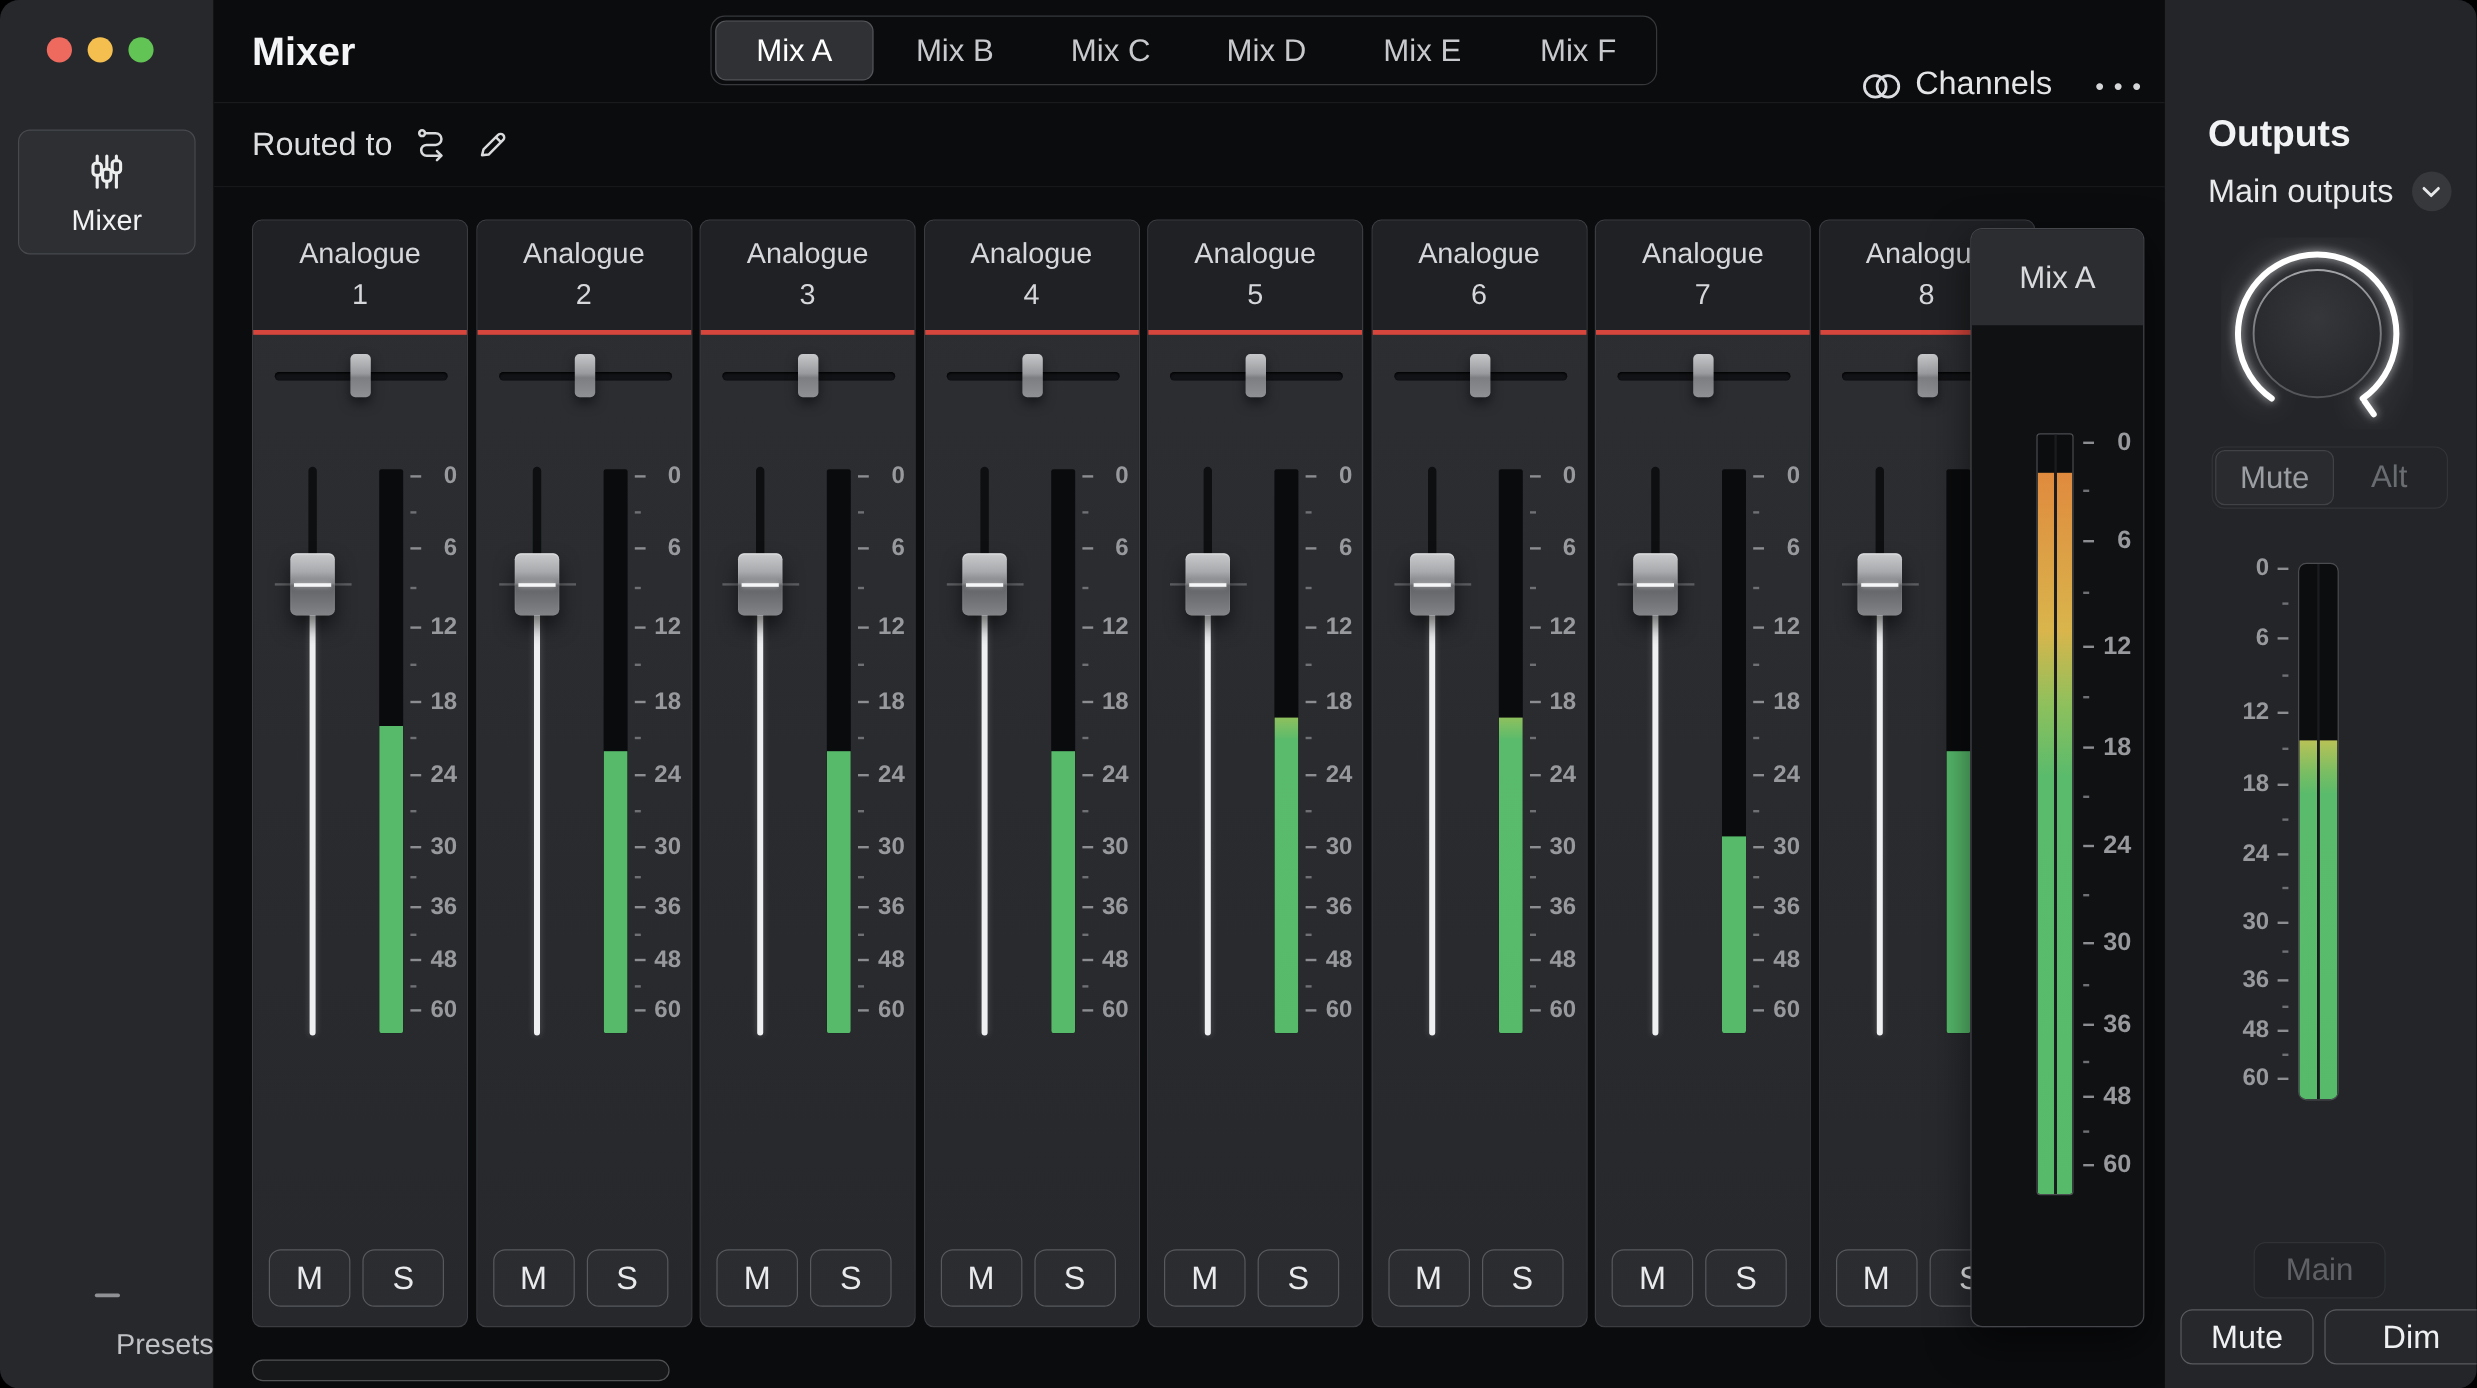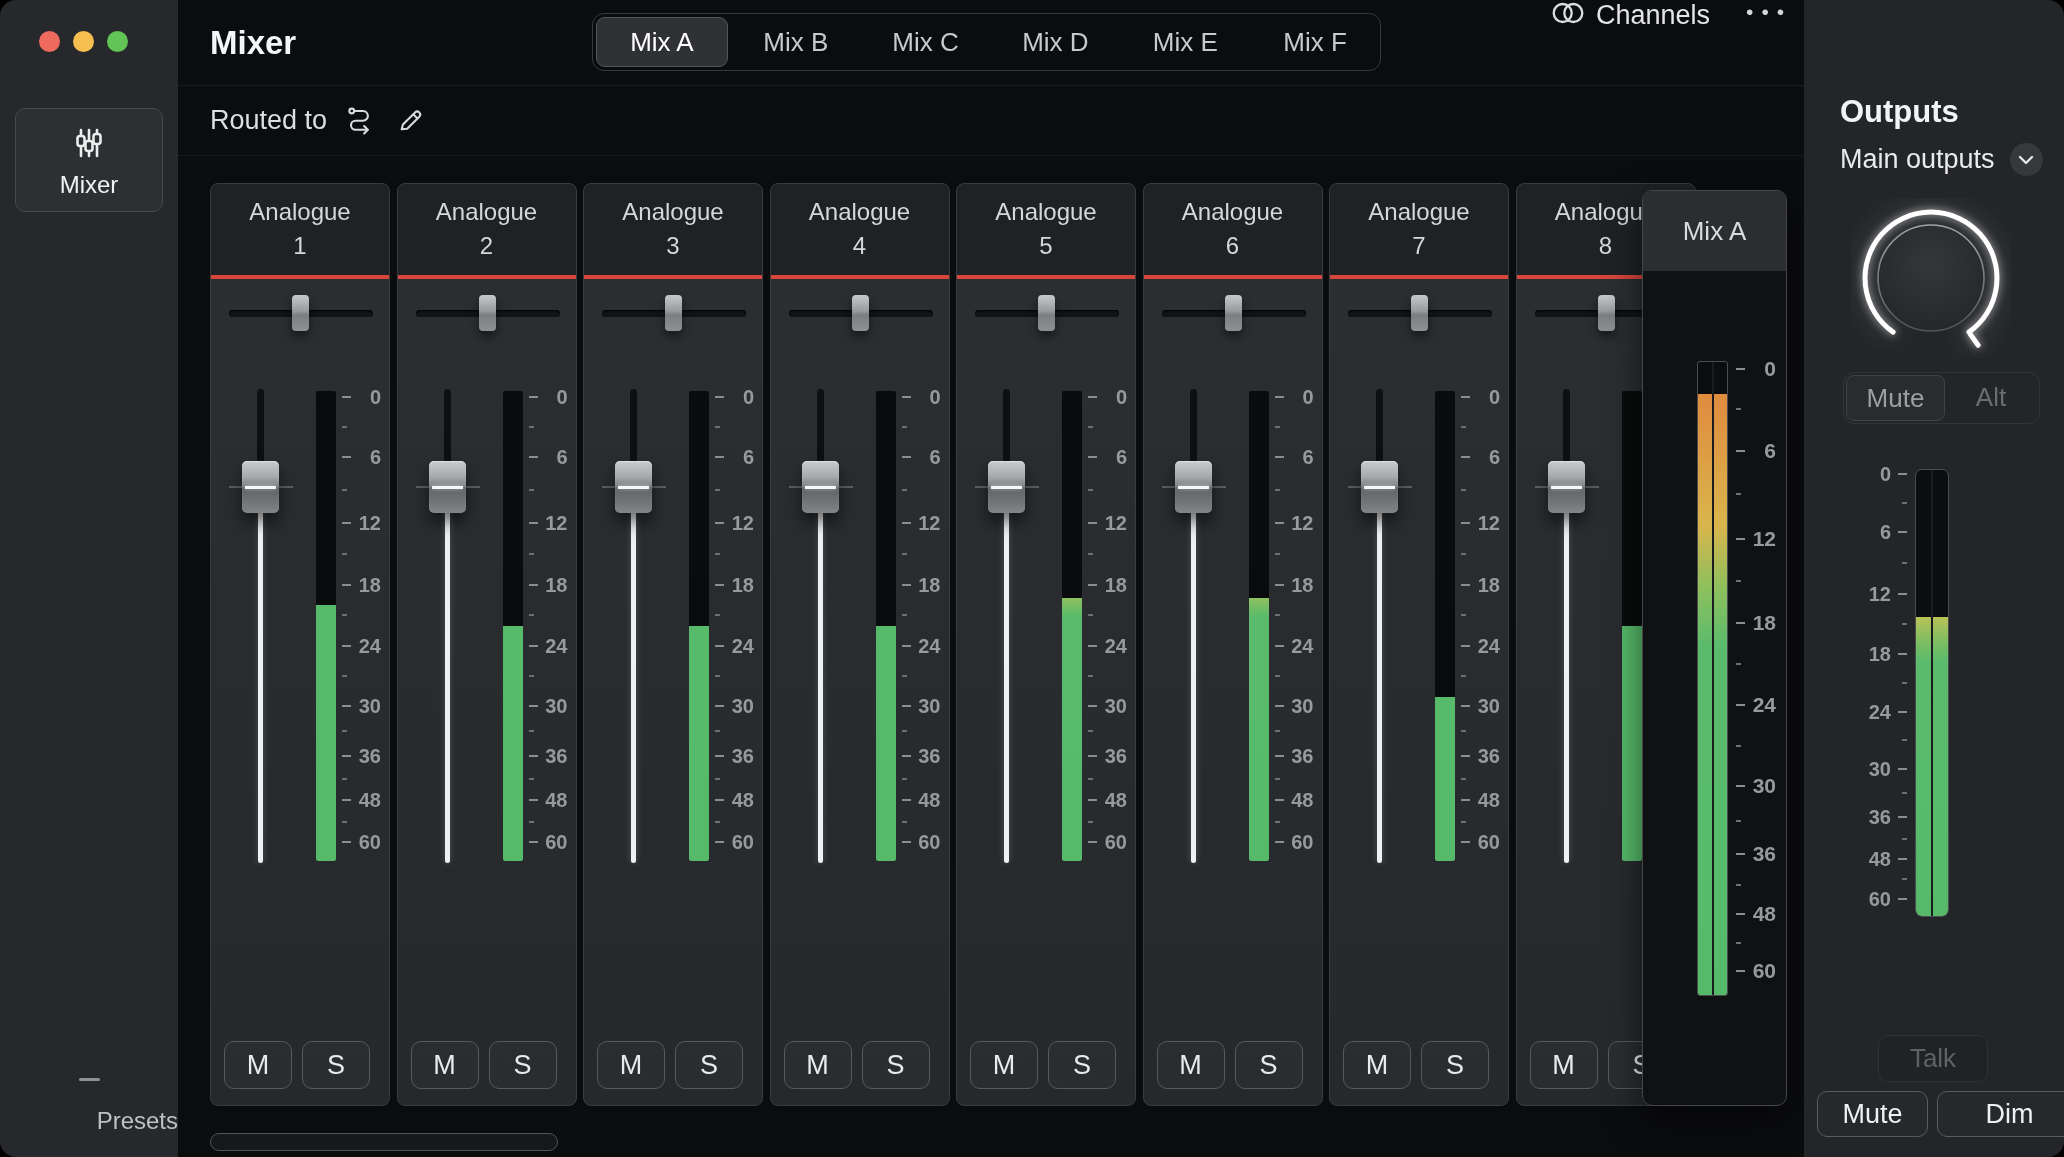--- a/index.html
+++ b/index.html
@@ -23,21 +23,21 @@
   .presets .dash{width:21px;height:3px;background:#8f9194;border-radius:2px;margin:0 auto 26px auto;}
   .presets .sb-label{margin-top:0;text-align:right;}
 
   
   .main{position:absolute;left:178px;top:0;width:1626px;height:1157px;background:#0b0c0e;overflow:hidden;}
   .topbar{position:absolute;left:0;top:0;width:100%;height:85px;border-bottom:1px solid #1a1b1d;}
   .page-title{position:absolute;left:32px;top:0;line-height:85px;font-size:33px;font-weight:700;color:#f4f5f6;}
   .tabs{position:absolute;left:414px;top:13px;width:789px;height:58px;border:1.5px solid #36383c;border-radius:12px;display:flex;padding:0;box-sizing:border-box;}
   .tab{flex:1;display:flex;align-items:center;justify-content:center;font-size:26px;color:#c7c9cc;border-radius:9px;margin:3px 0;}
   .tab.active{background:#2f3135;border:1px solid #54565a;color:#ffffff;margin:3px;}
-  .hdr-right{position:absolute;left:1372px;top:0;height:85px;display:flex;align-items:flex-start;}
+  .hdr-right{position:absolute;left:1372px;top:0;height:85px;display:flex;align-items:flex-end;}
   .venn{width:36px;height:26px;}
   .venn svg{width:100%;height:100%;}
   .channels-label{font-size:27px;color:#e4e5e7;margin-left:10px;}
   .dots{margin-left:36px;font-size:21px;letter-spacing:8px;color:#d5d6d8;}
 
   .routedbar{position:absolute;left:0;top:85px;width:100%;height:70px;border-bottom:1px solid #17181a;display:flex;align-items:center;}
   .routed-label{margin-left:32px;font-size:27px;color:#dcdee0;}
   .routed-icon{width:30px;height:30px;margin-left:18px;}
   .routed-icon svg{width:100%;height:100%;}
   .chip{height:46px;border:1.5px solid #45474b;border-radius:10px;background:#1a1c1f;display:flex;align-items:center;padding:0 22px;font-size:24px;color:#eceded;margin-left:21px;box-sizing:border-box;}
@@ -668,17 +668,17 @@
         <div class="tick" style="top: 77.6%;"></div>
         <div class="lab" style="top: 77.6%;">36</div>
         <div class="tick minor" style="top: 82.5%;"></div>
         <div class="tick" style="top: 87.1%;"></div>
         <div class="lab" style="top: 87.1%;">48</div>
         <div class="tick minor" style="top: 91.6%;"></div>
         <div class="tick" style="top: 96%;"></div>
         <div class="lab" style="top: 96%;">60</div>
       </div>
 
-    <div class="talk">Talk</div>
+    <div class="talk">Main</div>
     <div class="bigbtn mute">Mute</div>
     <div class="bigbtn dim">Dim</div>
   </div>
 </div>
 
 </body></html>

